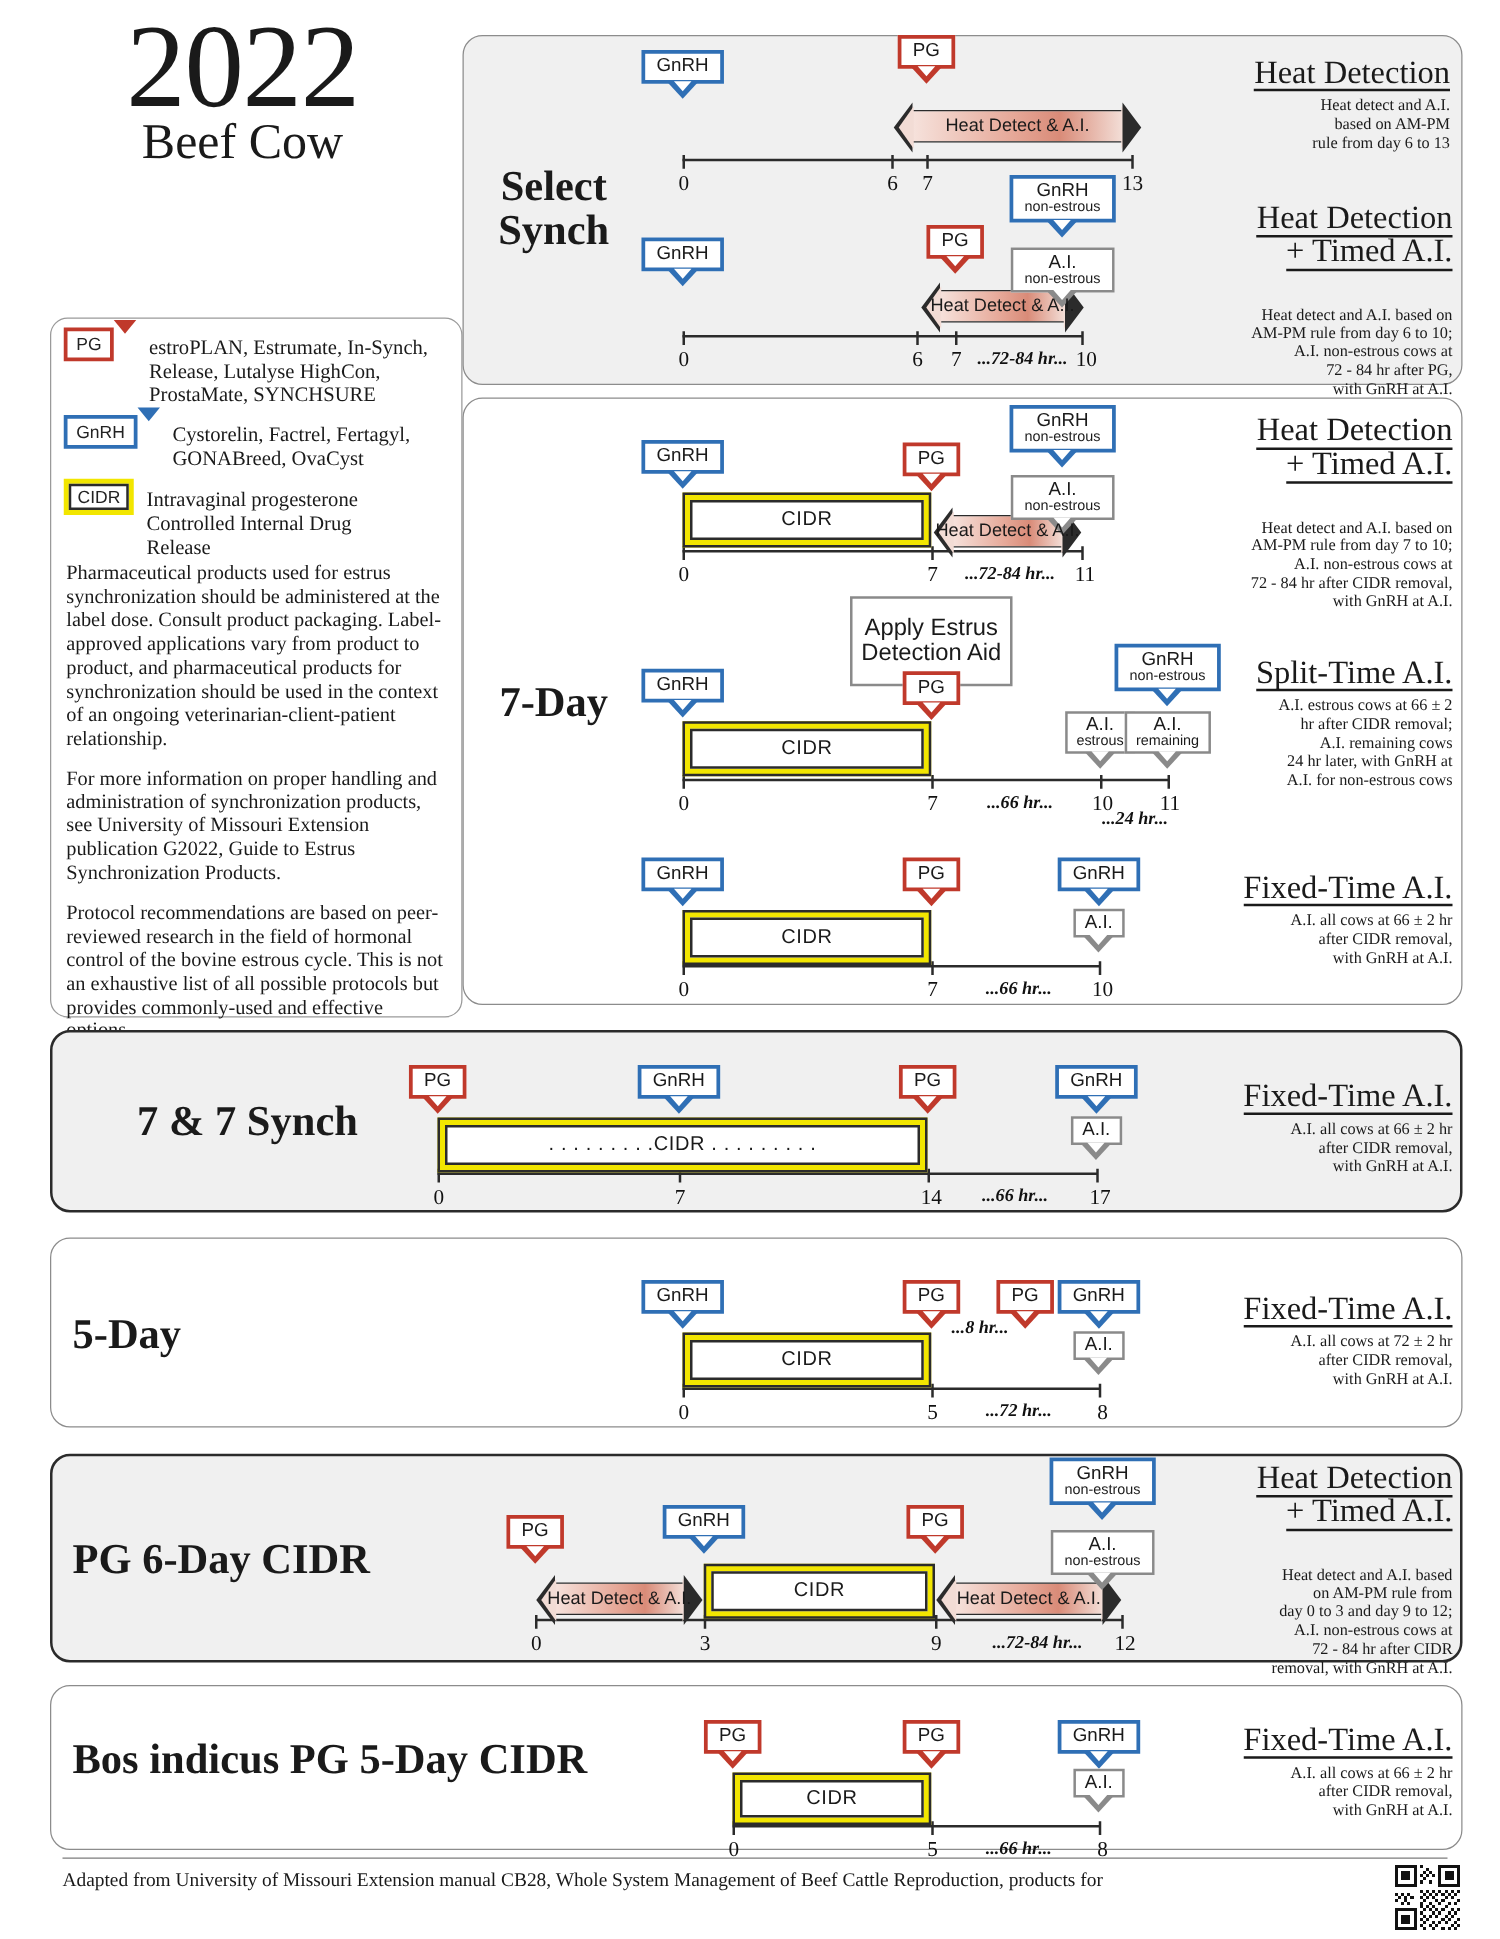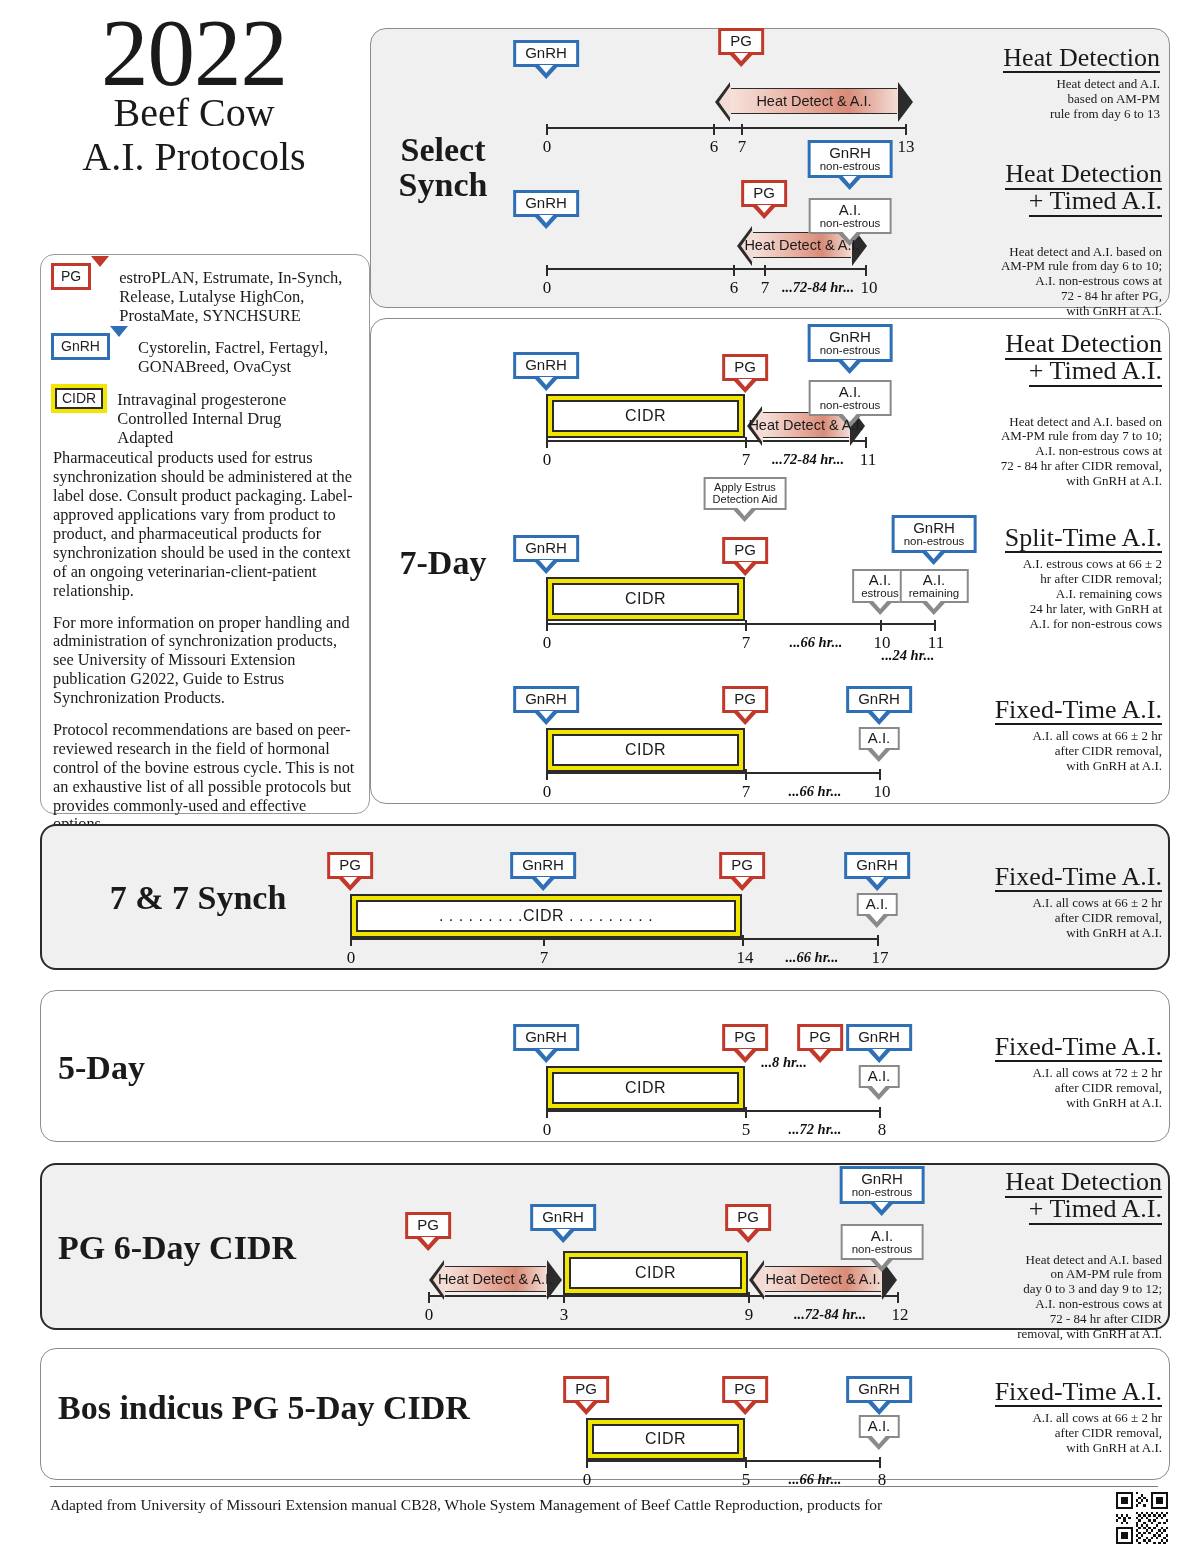--- a/index.html
+++ b/index.html
@@ -141,21 +141,20 @@
   #footer .rule { width:1108px; height:1px; background:#7d7d7d; }
   #footer .txt { font-size:15.5px; line-height:1.5; padding-top:6px; width:950px; }
   #qr { position:absolute; right:32px; top:1492px; width:52px; height:52px; }
 </style>
 </head>
 <body>
 
 <div id="title-block">
   <div class="t-year">2022</div>
   <div class="t-main">Beef Cow</div>
-  <div class="t-sub">A.I. Protocols</div>
 </div>
 
 <div class="panel" id="legend">
 
   <div class="leg-row" style="margin-top:6px;">
     <span class="chip">
       <span class="box">PG</span>
       <span class="tail"></span>
     </span>
     <span class="leg-txt">
@@ -176,21 +175,21 @@
     </span>
   </div>
 
   <div class="leg-row" style="margin-top:6px;">
     <span class="chip yellow">
       <span class="box" style="border:4px solid #f2e600; outline:2px solid #2b2b2b; outline-offset:-6px;">CIDR</span>
     </span>
     <span class="leg-txt">
       <span>Intravaginal progesterone</span><br>
       <span>Controlled Internal Drug</span><br>
-      <span>Adapted</span>
+      <span>Release</span>
     </span>
   </div>
 
   <div class="leg-note" style="padding-top:2px;">
     <p>Pharmaceutical products used for estrus synchronization should be administered at the label dose. Consult product packaging. Label-approved applications vary from product to product, and pharmaceutical products for synchronization should be used in the context of an ongoing veterinarian-client-patient relationship.</p>
     <p><span>For more information on proper handling and administration of synchronization products, see University of Missouri Extension publication G2022, </span><span class="ital">Guide to Estrus Synchronization Products.</span></p>
     <p>Protocol recommendations are based on peer-reviewed research in the field of hormonal control of the bovine estrous cycle. This is not an exhaustive list of all possible protocols but provides commonly-used and effective options.</p>
   </div>
 </div>
 
@@ -380,21 +379,21 @@
   <div class="tick-lbl" style="left:352px; top:148px;">10</div>
   <div class="tick-lbl" style="left:406px; top:148px;">11</div>
   <div class="gap-lbl" style="left:286px; top:149px;">...66 hr...</div>
   <div class="gap-lbl" style="left:378px; top:118px;margin-top:44px;">...24 hr...</div>
 
   <div class="cidr" style="left:16px; top:92px; width:199px; height:44px;">
     <div class="inner">CIDR</div>
   </div>
 
   <div class="marker gray" style="left:215px; top:-8px;">
-    <div class="flag" style="border-width:2px; font-size:11px; padding:3px 7px;">
+    <div class="flag" style="border-width:2px; font-size:19px; padding:14px 7px;">
       <span>Apply Estrus</span><br>
       <span>Detection Aid</span>
     </div>
     <div class="tail"></div>
     <div class="tail-in"></div>
   </div>
   <div class="marker blue" style="left:16px; top:50px;">
     <div class="flag">GnRH</div>
     <div class="tail"></div>
     <div class="tail-in"></div>

